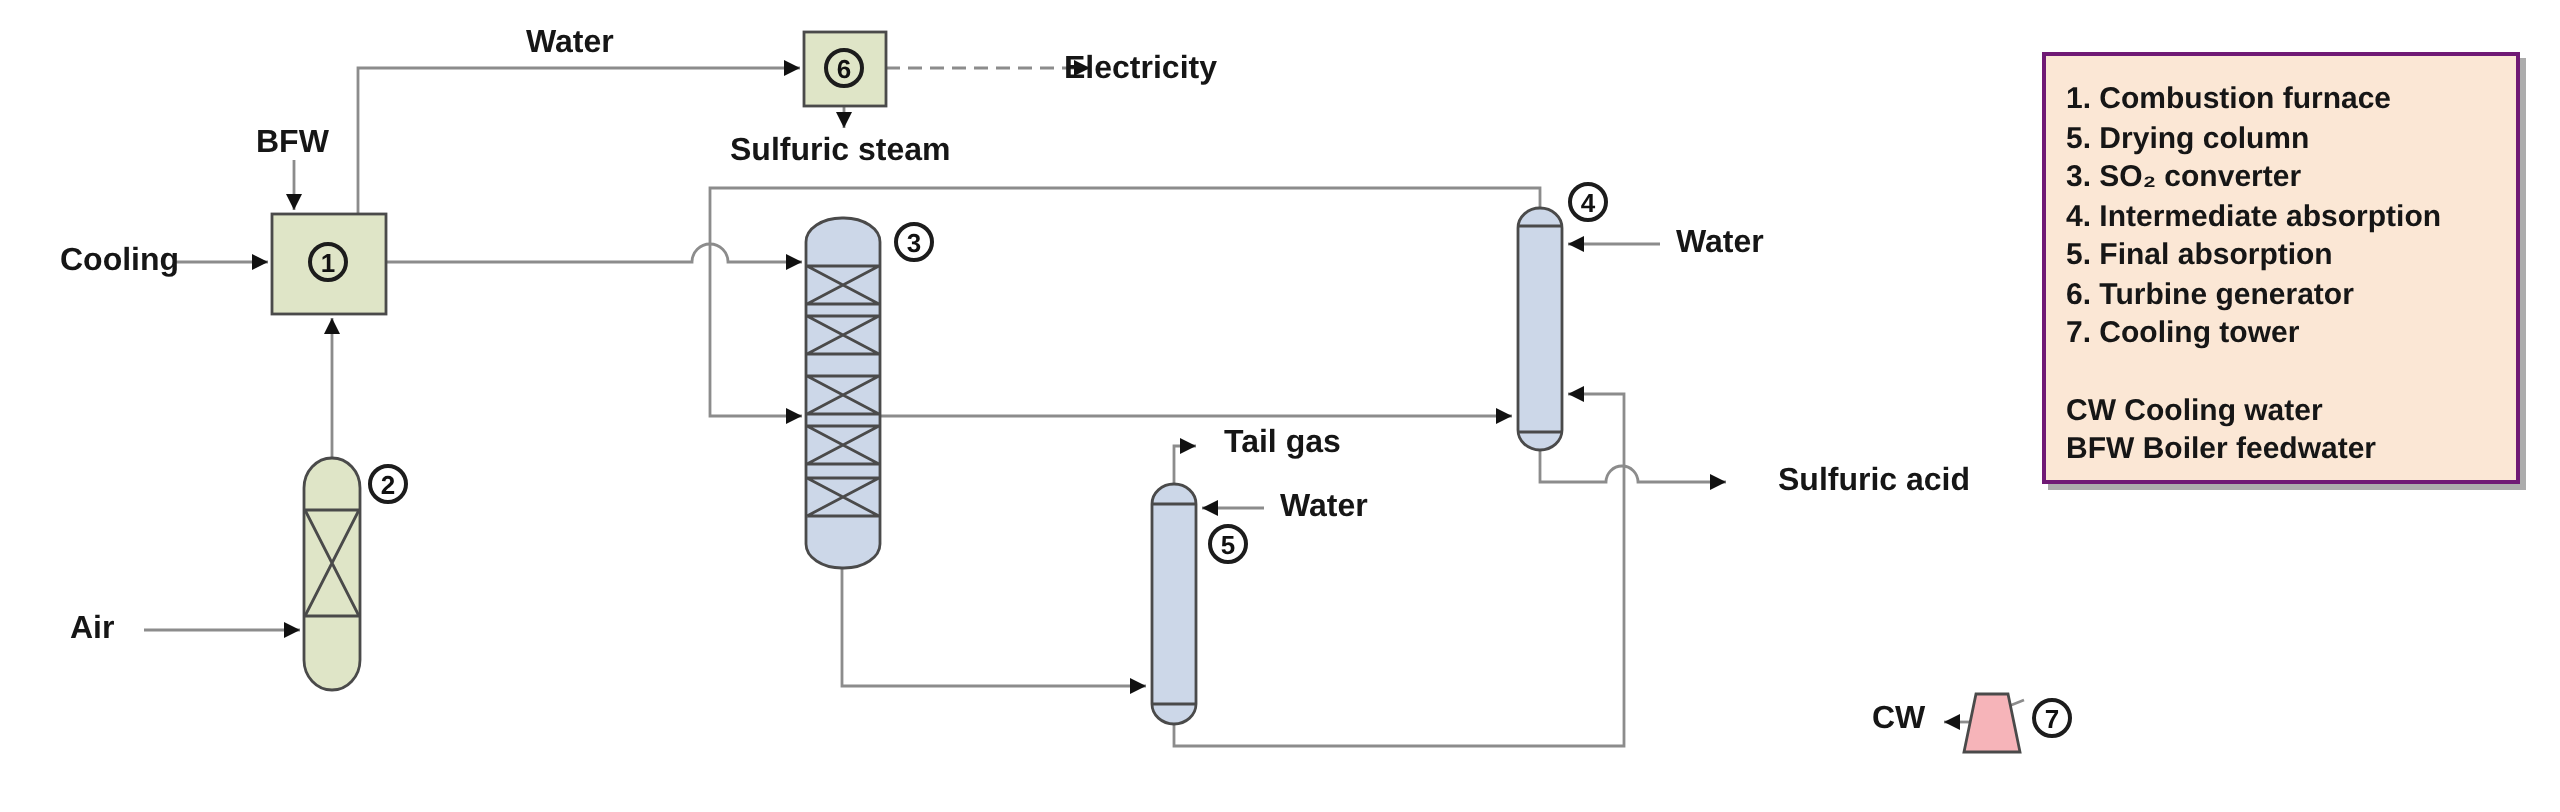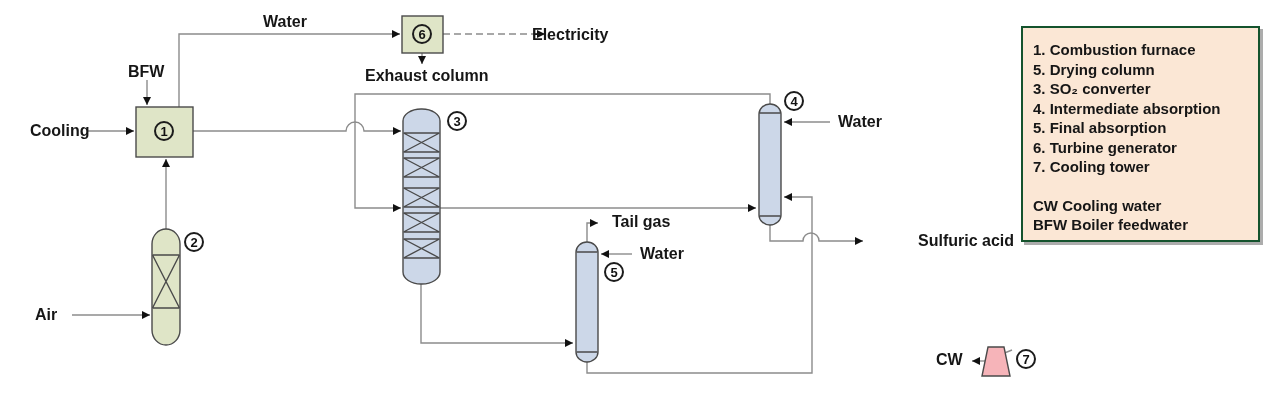--- a/index.html
+++ b/index.html
@@ -12,21 +12,21 @@
     position:absolute;font-weight:bold;font-size:16px;color:#161616;
     white-space:nowrap;line-height:17px;
   }
   .circ{
     position:absolute;width:20px;height:20px;border:2px solid #1c1c1c;border-radius:50%;
     box-sizing:border-box;display:flex;align-items:center;justify-content:center;
     font-weight:bold;font-size:13px;color:#111;background:transparent;
   }
   #legend{
     position:absolute;left:1021px;top:26px;width:239px;height:216px;
-    box-sizing:border-box;border:2px solid #14532d;background:#fbe7d5;
+    box-sizing:border-box;border:2px solid #701a75;background:#fbe7d5;
     box-shadow:3px 3px 0 rgba(70,70,70,0.45);
     padding:12px 8px 0 10px;
   }
   .legend-item{font-weight:bold;font-size:15px;color:#161616;line-height:19.5px;white-space:nowrap;}
   .legend-spacer{height:19px;}
 </style>
 </head>
 <body>
 
 <div id="canvas">
@@ -109,25 +109,25 @@
   <div class="circ" style="left:784px;top:91px">4</div>
   <div class="circ" style="left:604px;top:262px">5</div>
   <div class="circ" style="left:412px;top:24px">6</div>
   <div class="circ" style="left:1016px;top:349px">7</div>
 
   <div class="lbl" style="left:30px;top:122px">Cooling</div>
   <div class="lbl" style="left:128px;top:63px">BFW</div>
   <div class="lbl" style="left:35px;top:306px">Air</div>
   <div class="lbl" style="left:263px;top:13px">Water</div>
   <div class="lbl" style="left:532px;top:26px">Electricity</div>
-  <div class="lbl" style="left:365px;top:67px">Exhaust column</div>
+  <div class="lbl" style="left:365px;top:67px">Sulfuric steam</div>
   <div class="lbl" style="left:838px;top:113px">Water</div>
   <div class="lbl" style="left:640px;top:245px">Water</div>
   <div class="lbl" style="left:612px;top:213px">Tail gas</div>
-  <div class="lbl" style="left:918px;top:232px">Sulfuric acid</div>
+  <div class="lbl" style="left:889px;top:232px">Sulfuric acid</div>
   <div class="lbl" style="left:936px;top:351px">CW</div>
 
   <div id="legend">
     <div class="legend-item">1. Combustion furnace</div>
     <div class="legend-item">5. Drying column</div>
     <div class="legend-item">3. SO₂ converter</div>
     <div class="legend-item">4. Intermediate absorption</div>
     <div class="legend-item">5. Final absorption</div>
     <div class="legend-item">6. Turbine generator</div>
     <div class="legend-item">7. Cooling tower</div>

